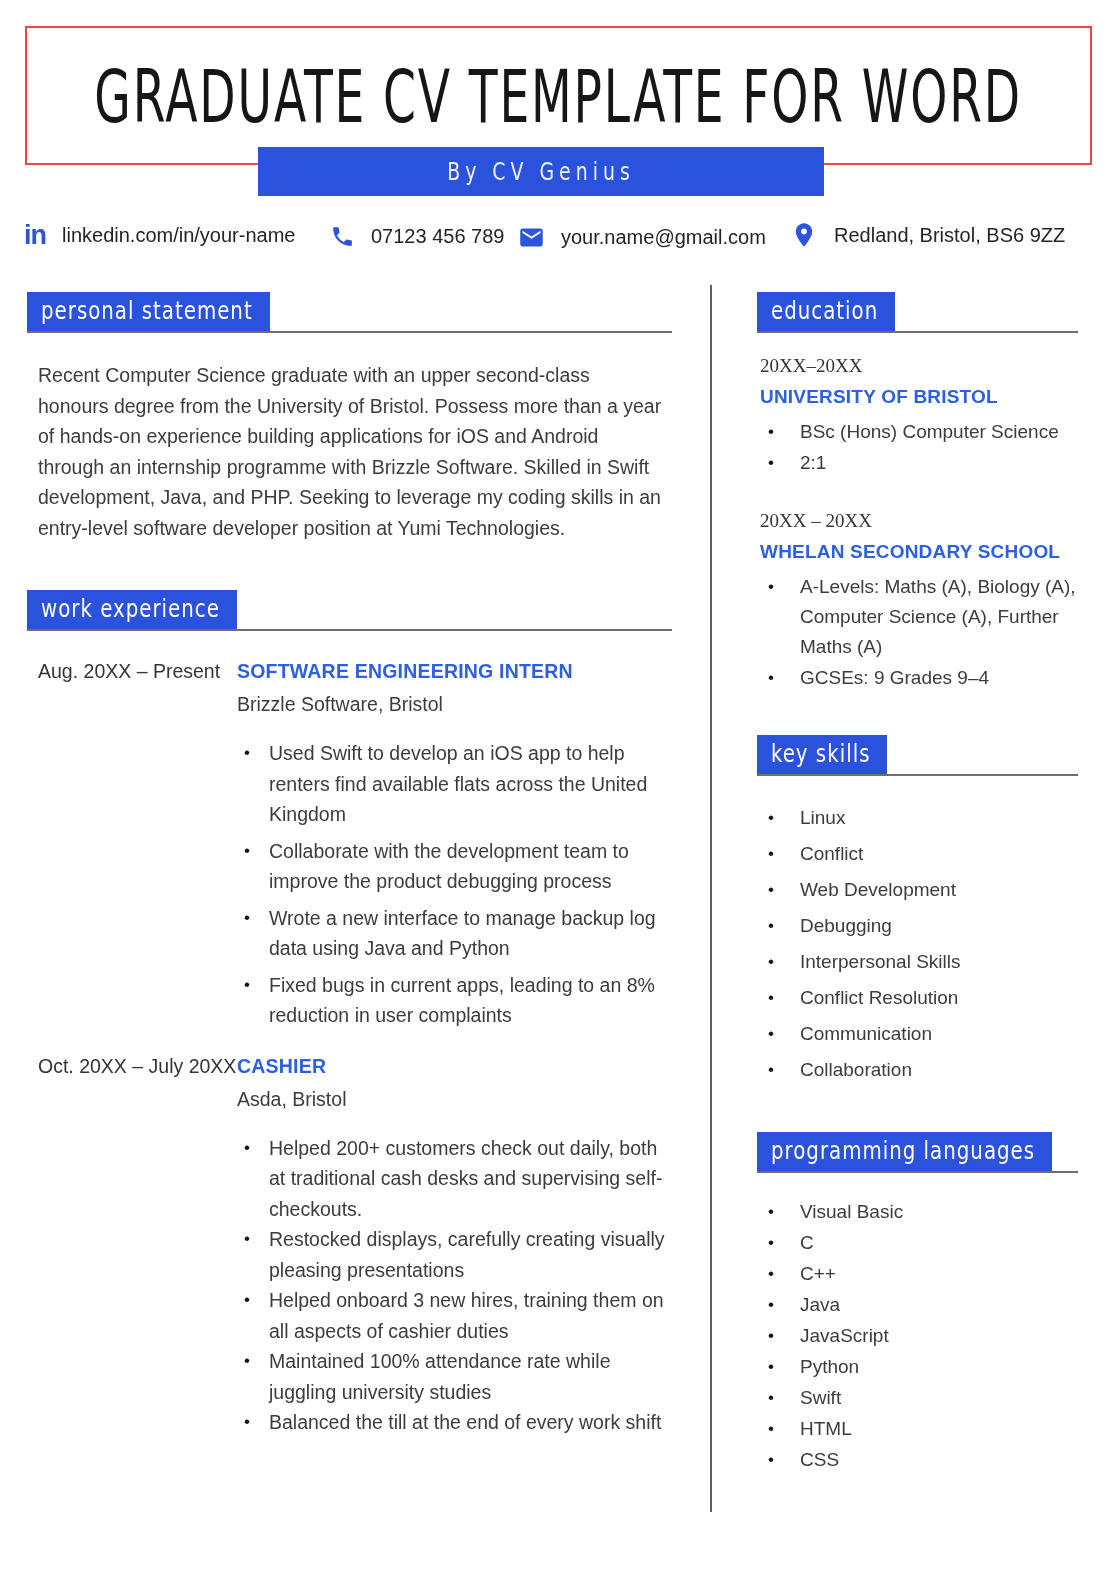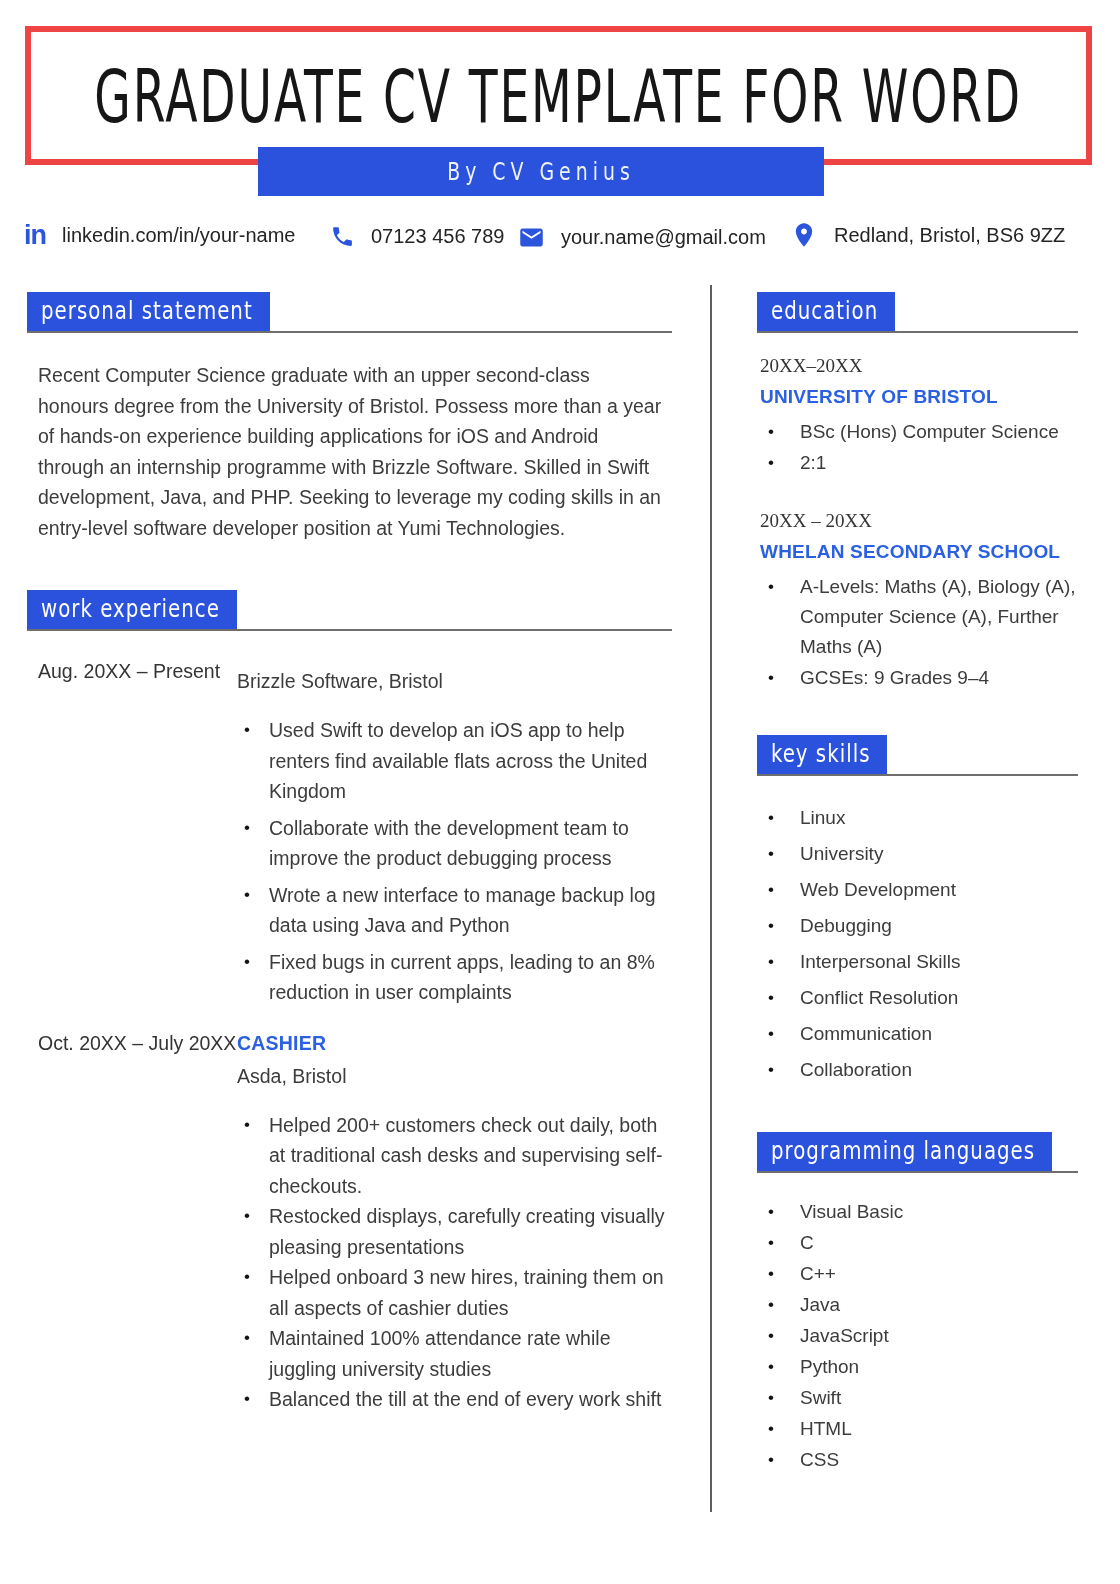--- a/index.html
+++ b/index.html
@@ -4,21 +4,21 @@
 <style>
   html,body { margin:0; padding:0; background:#e8e8e8; }
   .page {
     position:relative; width:1120px; height:1584px; margin:0 auto;
     background:#ffffff; overflow:hidden;
     font-family:"Liberation Sans", sans-serif; color:#3d3d3d;
   }
   
   .header-box {
     position:absolute; left:25px; top:26px; width:1067px; height:139px;
-    border:6px solid #ef4444; background:#fff; box-sizing:border-box;
+    border:2px solid #ef4444; background:#fff; box-sizing:border-box;
     display:flex; align-items:center; justify-content:center;
   }
   .doc-title {
     display:inline-block; font-family:"DejaVu Sans", sans-serif;
     font-stretch:condensed; font-weight:400; font-size:57px; color:#161616;
     letter-spacing:2px; transform:scale(0.92,1.28); white-space:nowrap;
   }
   .banner {
     position:absolute; left:258px; top:147px; width:566px; height:49px;
     background:#2b52dc; display:flex; align-items:center; justify-content:center;
@@ -126,20 +126,21 @@
     </div>
     <p class="para">Recent Computer Science graduate with an upper second-class honours degree from the University of Bristol. Possess more than a year of hands-on experience building applications for iOS and Android through an internship programme with Brizzle Software. Skilled in Swift development, Java, and PHP. Seeking to leverage my coding skills in an entry-level software developer position at Yumi Technologies.</p>
 
     <div class="sec-head sec-gap">
       <span class="sec-tag"><span class="tag-text">work experience</span></span>
     </div>
 
     <div class="job">
       <div class="job-dates">Aug. 20XX – Present</div>
       <div class="job-main">
+        <div class="job-title">SOFTWARE ENGINEERING INTERN</div>
         <div class="job-company">Brizzle Software, Bristol</div>
         <div class="job-bullets">
           <div class="li">
               <span class="dot">•</span>
               <span class="li-text">Used Swift to develop an iOS app to help renters find available flats across the United Kingdom</span>
             </div>
           <div class="li">
               <span class="dot">•</span>
               <span class="li-text">Collaborate with the development team to improve the product debugging process</span>
             </div>
@@ -226,21 +227,21 @@
     <div class="sec-head head-skills">
       <span class="sec-tag"><span class="tag-text">key skills</span></span>
     </div>
     <div class="skill-list">
       <div class="li">
           <span class="dot">•</span>
           <span class="li-text">Linux</span>
         </div>
       <div class="li">
           <span class="dot">•</span>
-          <span class="li-text">University</span>
+          <span class="li-text">Conflict</span>
         </div>
       <div class="li">
           <span class="dot">•</span>
           <span class="li-text">Web Development</span>
         </div>
       <div class="li">
           <span class="dot">•</span>
           <span class="li-text">Debugging</span>
         </div>
       <div class="li">

